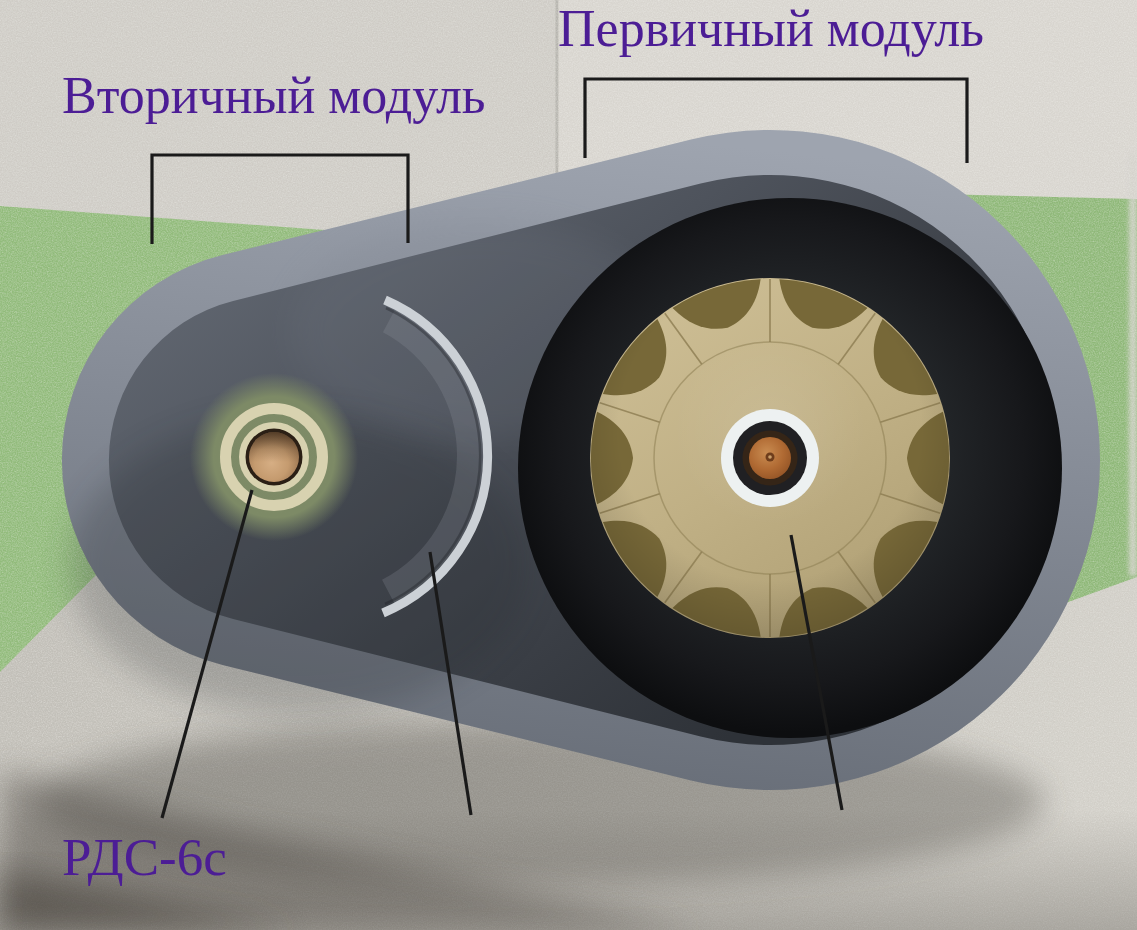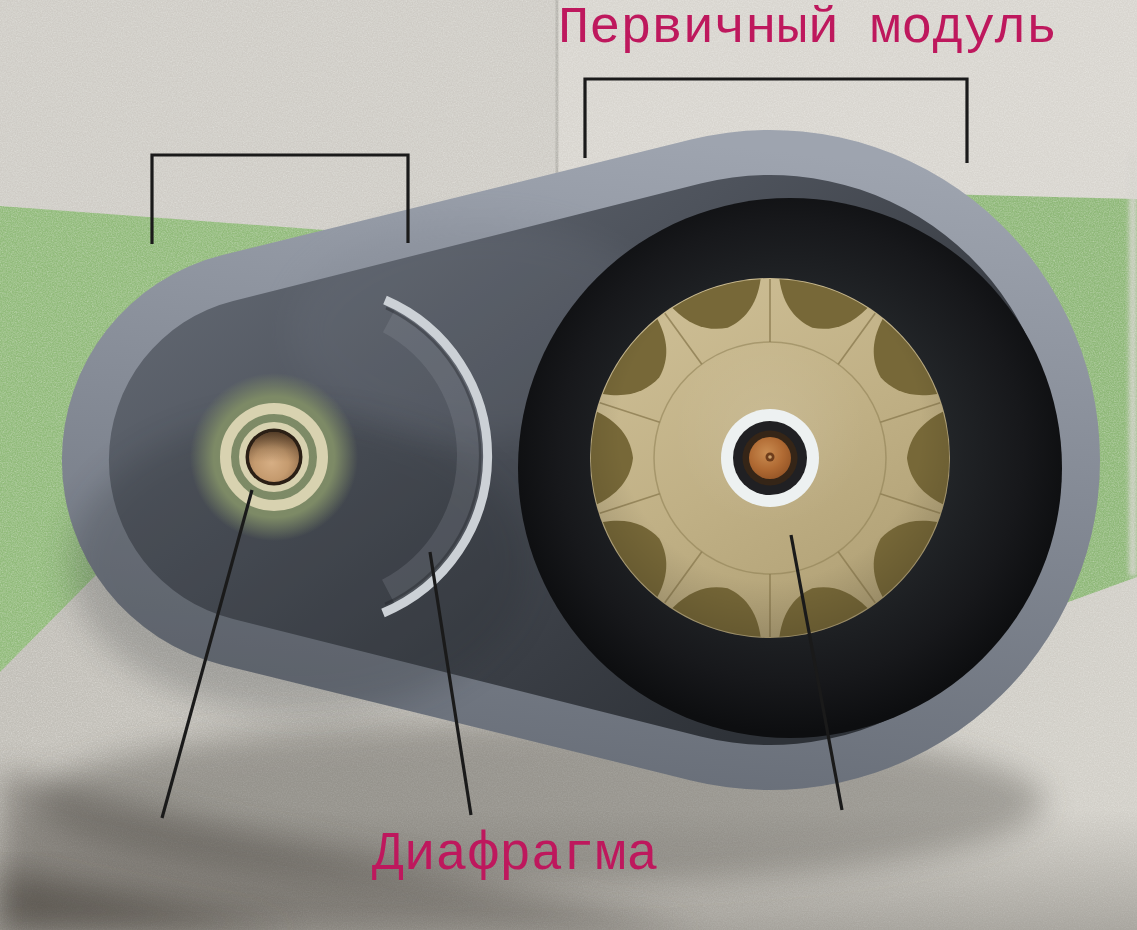--- a/index.html
+++ b/index.html
@@ -1,21 +1,21 @@
 <!DOCTYPE html>
 <html><head>
 <meta charset="utf-8">
 <style>
   html,body{margin:0;padding:0;}
   body{width:1137px;height:930px;overflow:hidden;background:#cdcac3;
        font-family:"Liberation Sans",sans-serif;}
   .scene{position:relative;width:1137px;height:930px;}
   .scene svg{position:absolute;left:0;top:0;}
-  .lbl{position:absolute;white-space:nowrap;color:#be185d;
-       font-family:Liberation Mono, monospace;line-height:1.08;
+  .lbl{position:absolute;white-space:nowrap;color:#4c1d95;
+       font-family:Liberation Serif, serif;line-height:1.08;
        letter-spacing:0px;}
   .lbl-top{font-size:52px;}
   .lbl-bottom{font-size:53px;}
   #lbl-secondary{left:62px;top:68px;}
   #lbl-primary{left:558px;top:1px;}
   #lbl-rds6s{left:62px;top:829px;}
   #lbl-diaphragm{left:372px;top:827px;}
   #lbl-rds4{left:801px;top:824px;}
 </style>
 </head>
@@ -180,15 +180,16 @@
 
   <g stroke="#1a1a1a" stroke-width="3.2" fill="none">
     <path d="M152,244 L152,155 L408,155 L408,243"></path>
     <path d="M585,158 L585,79 L967,79 L967,163"></path>
     <line x1="252" y1="490" x2="162" y2="818"></line>
     <line x1="430" y1="552" x2="471" y2="815"></line>
     <line x1="791" y1="535" x2="842" y2="810"></line>
   </g>
 </svg>
 
+  <div id="lbl-secondary" class="lbl lbl-top">Вторичный модуль</div>
   <div id="lbl-primary" class="lbl lbl-top">Первичный модуль</div>
-  <div id="lbl-diaphragm" class="lbl lbl-bottom">Диафрагма</div>
+  <div id="lbl-rds6s" class="lbl lbl-bottom">РДС-6с</div>
 </div>
 
 </body></html>

